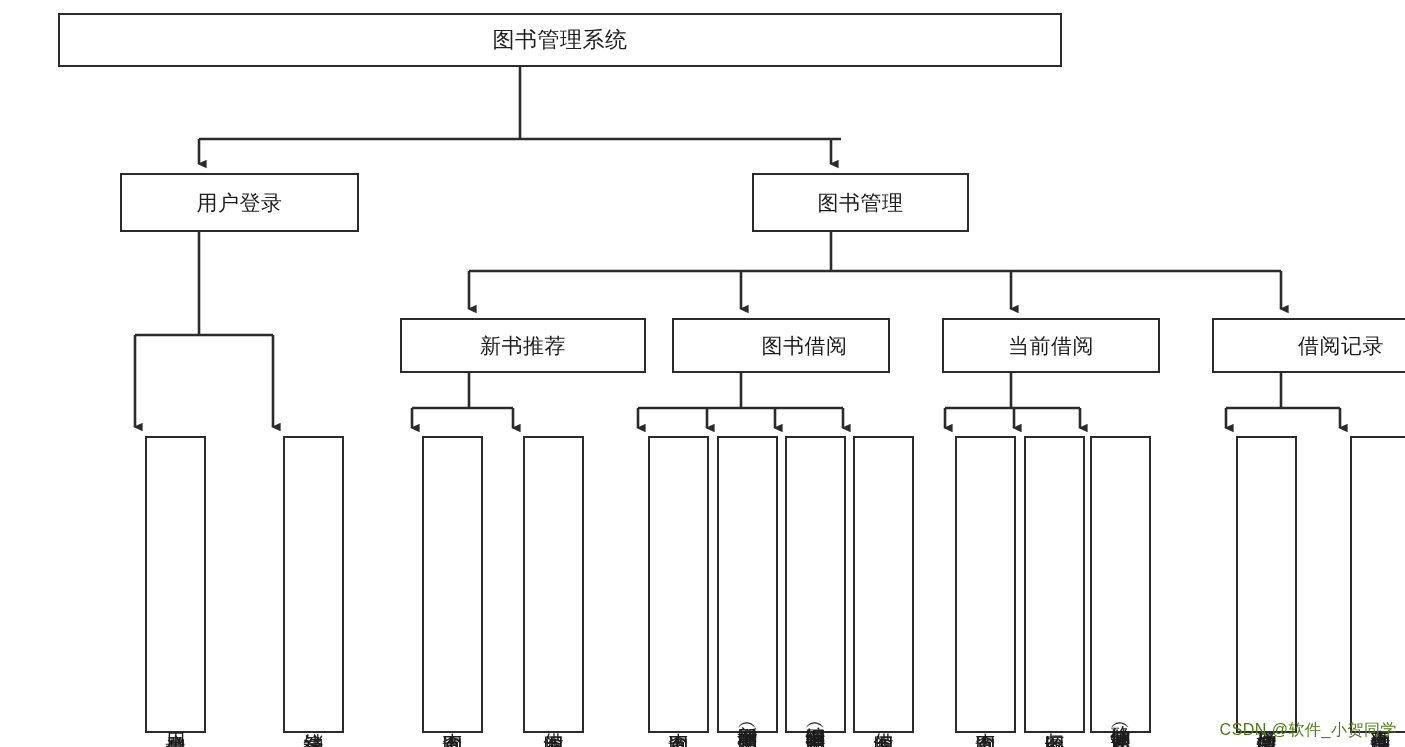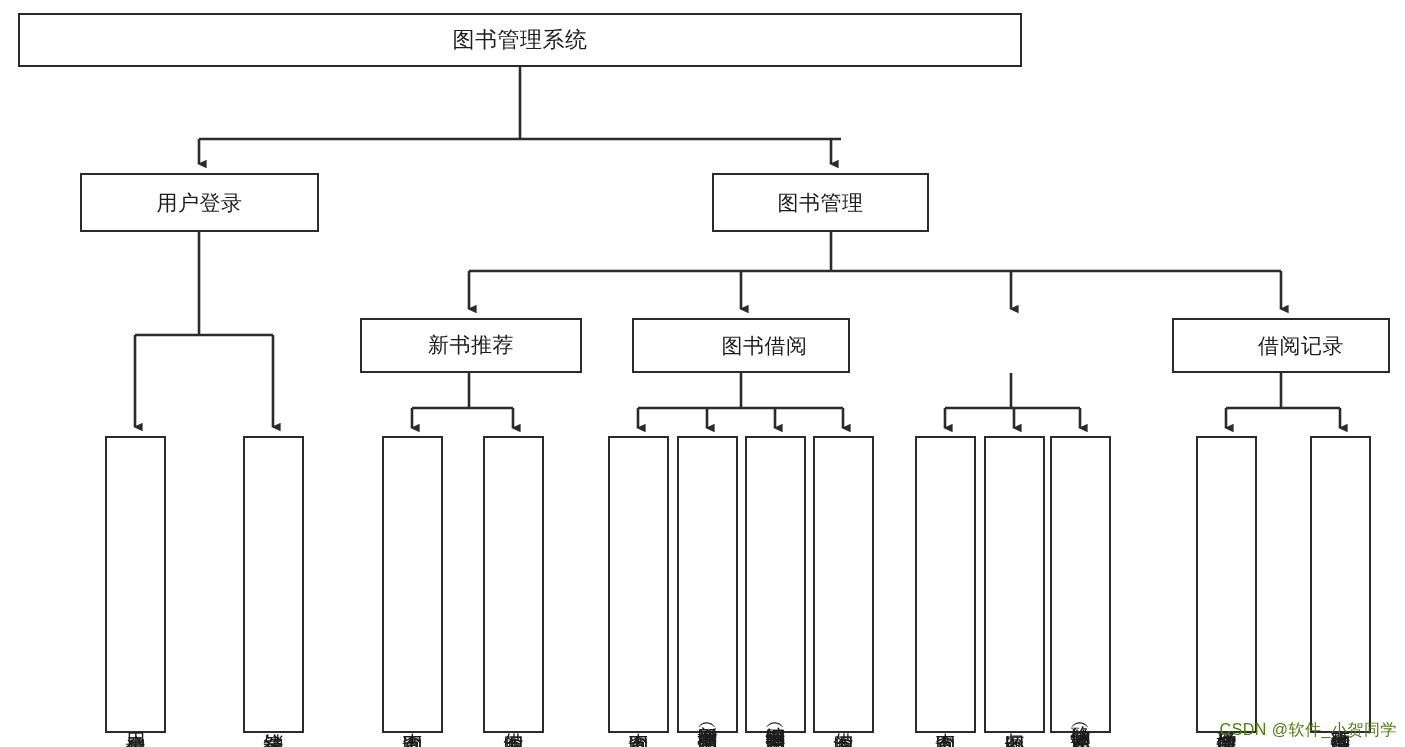--- a/index.html
+++ b/index.html
@@ -27,20 +27,21 @@
   }
   .node {
     position: absolute;
     box-sizing: border-box;
     background: #ffffff;
     border: 2px solid #2b2b2b;
     display: flex;
     align-items: center;
     justify-content: center;
     color: #1c1c1c;
+    margin-left: 40px;
   }
   .node.horiz {
     font-size: 21px;
     letter-spacing: 0.5px;
     line-height: 1.1;
   }
   .node.root {
     font-size: 22px;
   }
   .node.leaf {
@@ -126,25 +127,28 @@
     <span>图书管理系统</span>
   </div>
 
   <div class="node horiz" style="left:80px; top:173px; width:239px; height:59px;">
     <span>用户登录</span>
   </div>
   <div class="node horiz" style="left:712px; top:173px; width:217px; height:59px;">
     <span>图书管理</span>
   </div>
 
-  <div class="node horiz" style="left:360px; top:318px; width:222px; height:55px;font-family:Liberation Serif, serif;">
+  <div class="node horiz" style="left:360px; top:318px; width:246px; height:55px;">
     <span>新书推荐</span>
   </div>
   <div class="node horiz" style="left:632px; top:318px; width:218px; height:55px;padding-left:47px;">
     <span>图书借阅</span>
+  </div>
+  <div class="node horiz" style="left:902px; top:318px; width:218px; height:55px;">
+    <span>当前借阅</span>
   </div>
   <div class="node horiz" style="left:1172px; top:318px; width:218px; height:55px;padding-left:40px;">
     <span>借阅记录</span>
   </div>
 
   <div class="node leaf" style="left:105px; top:436px; width:61px; height:297px;">
     <span class="vtext">用户登录</span>
   </div>
   <div class="node leaf" style="left:243px; top:436px; width:61px; height:297px;">
     <span class="vtext">注销登录</span>

